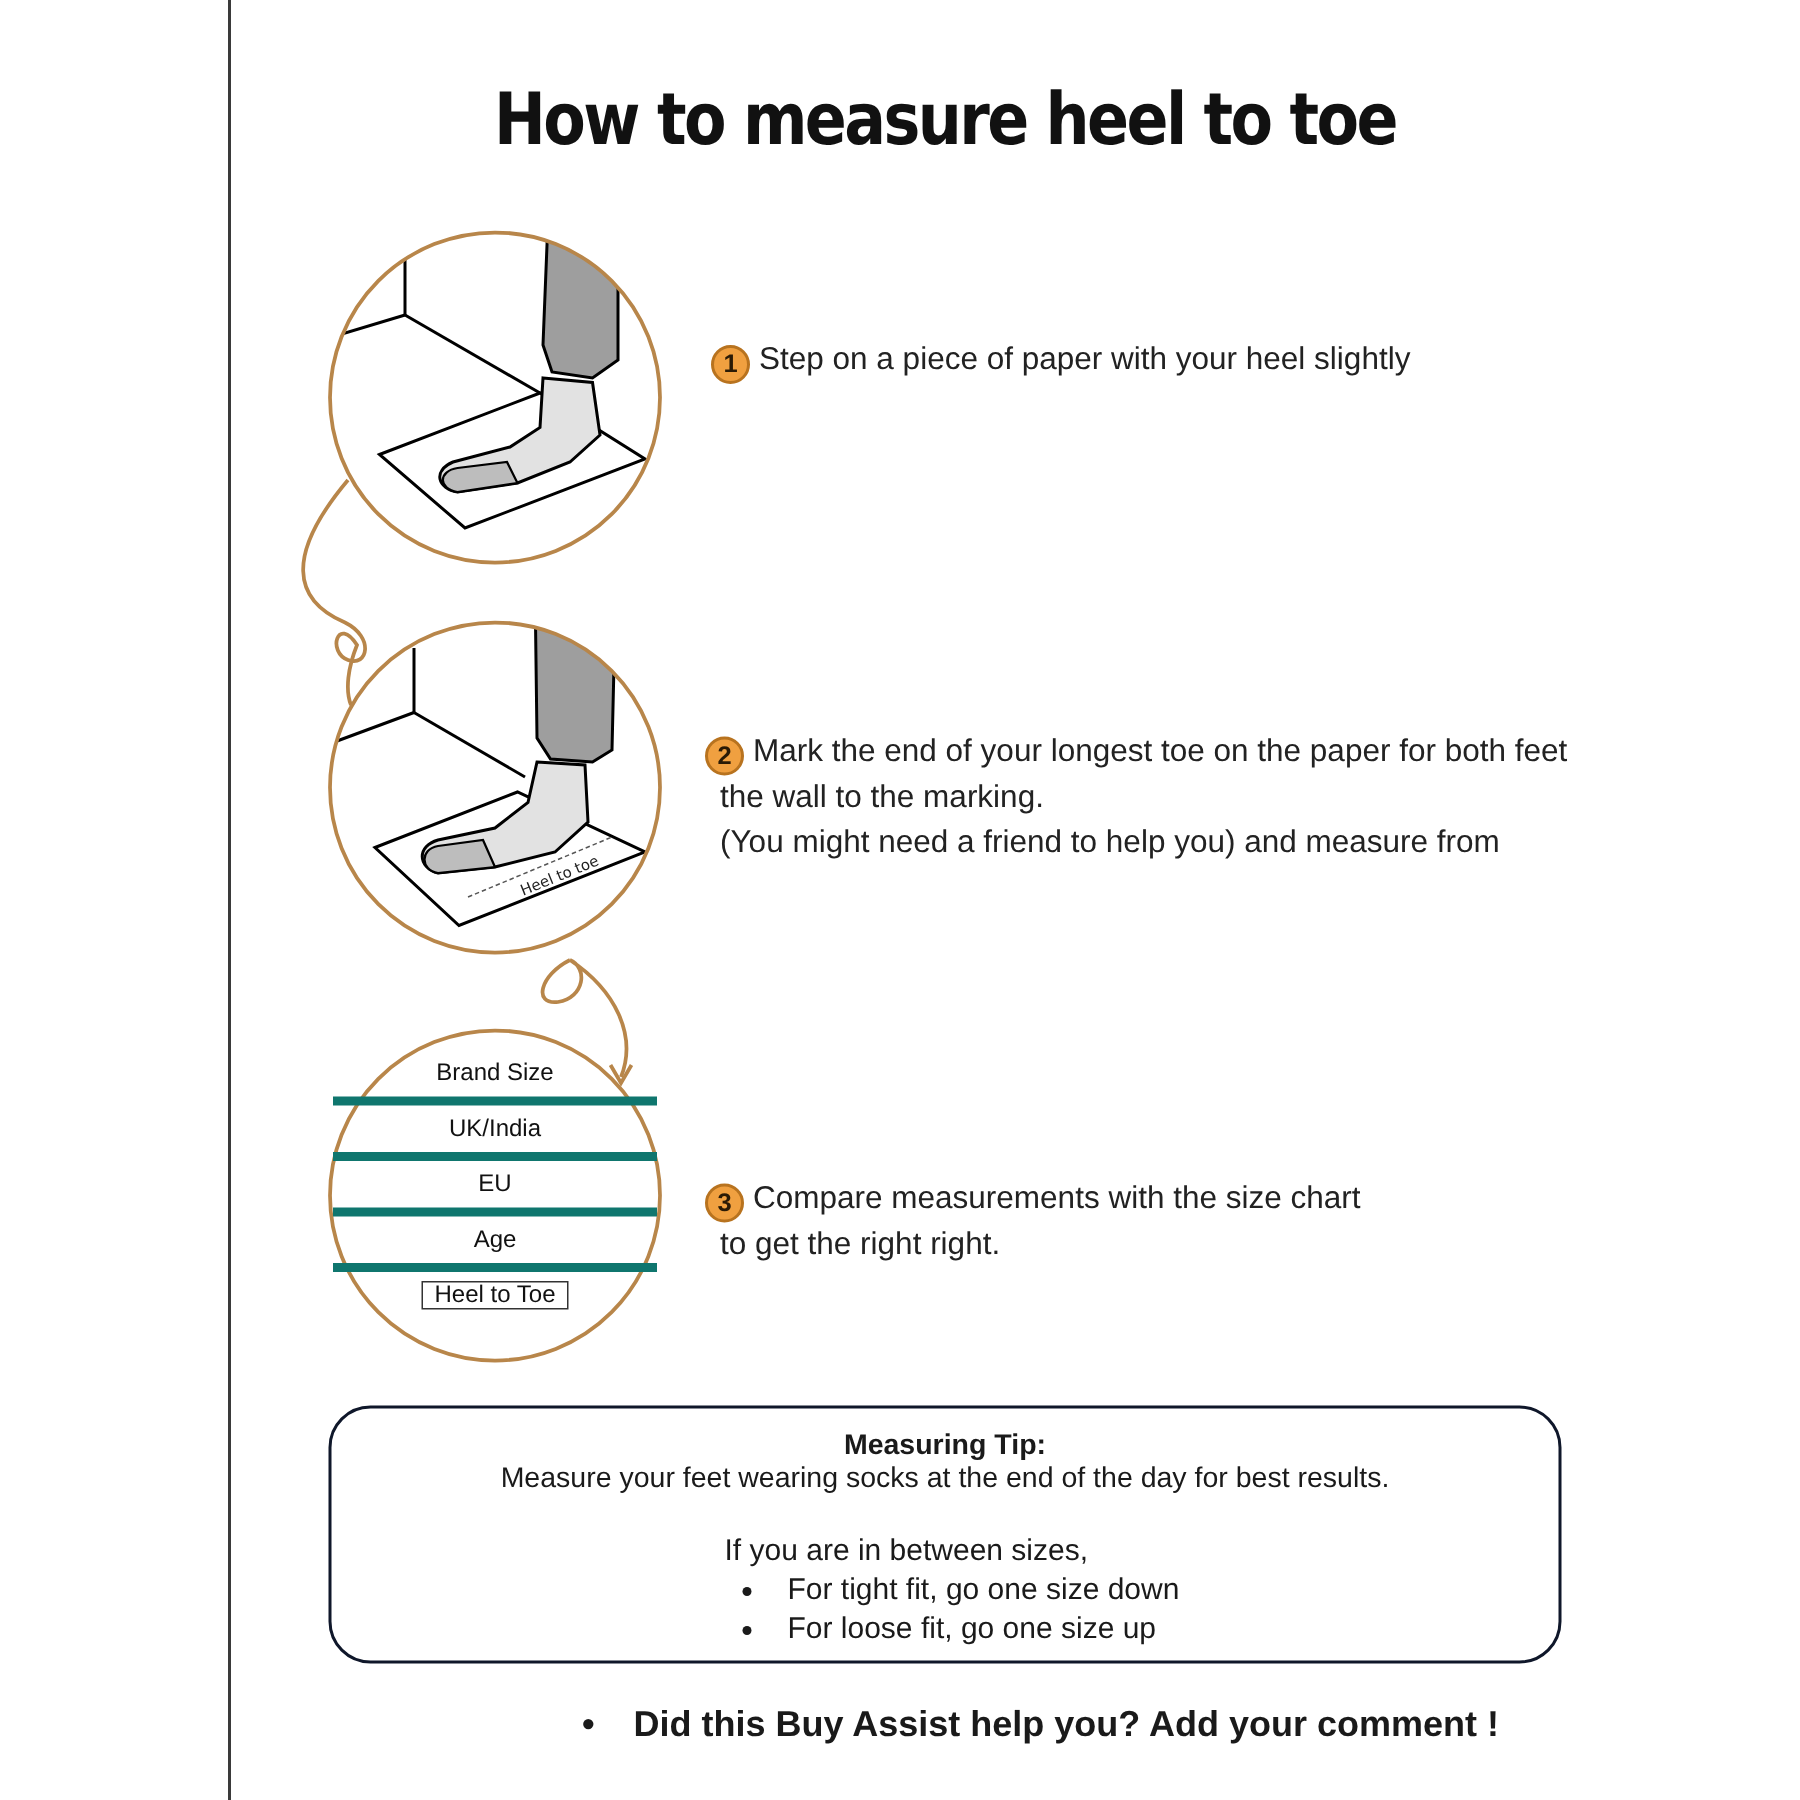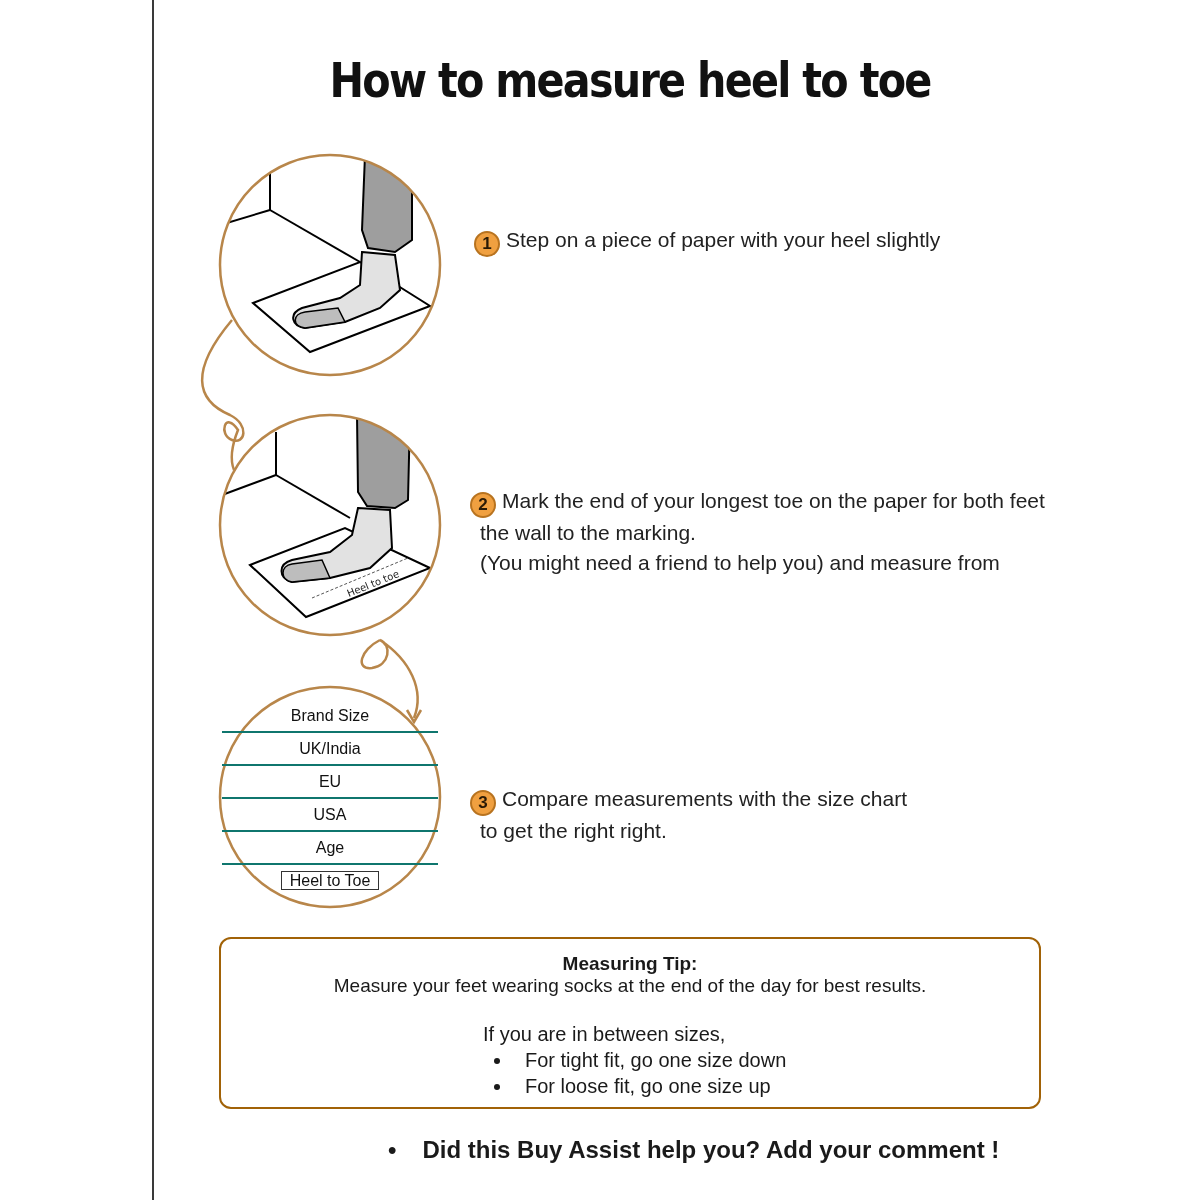--- a/index.html
+++ b/index.html
@@ -21,27 +21,27 @@
       display: inline-block; width: 22px; height: 22px; border-radius: 50%;
       background: #f0a040; border: 2px solid #b8731f; color: #2a1a05;
       font-weight: bold; font-size: 17px; line-height: 22px; text-align: center;
       margin-right: 6px; vertical-align: -2px;
     }
     .step .line { display: block; white-space: nowrap; }
     .step .line.first { margin-left: -34px; }
     .size-chart { position: absolute; left: 222px; top: 700px; width: 216px; }
     .size-row {
       text-align: center; font-size: 16px; height: 31px; line-height: 31px;
-      border-bottom: 2px solid #0f766e; color: #111;
+      border-bottom: 6px solid #0f766e; color: #111;
     }
     .size-row:last-child { border-bottom: none; }
     .size-row.highlight span { border: 1.5px solid #333; padding: 0 8px; }
     .tip-box {
       position: absolute; left: 219px; top: 937px; width: 822px; height: 172px;
-      border: 2px solid #a16207; border-radius: 12px; box-sizing: border-box;
+      border: 2px solid #0f172a; border-radius: 28px; box-sizing: border-box;
     }
     .tip-title { position: absolute; top: 14px; left: 0; width: 100%; text-align: center; font-weight: bold; font-size: 19px; }
     .tip-main { position: absolute; top: 36px; left: 0; width: 100%; text-align: center; font-size: 19px; }
     .tip-sub { position: absolute; top: 82px; left: 262px; font-size: 20px; line-height: 26px; }
     .tip-sub ul { margin: 0; padding-left: 30px; }
     .tip-sub li { list-style: disc; padding-left: 12px; }
     .footer { position: absolute; left: 388px; top: 1136px; font-weight: bold; font-size: 24px; }
     .footer .bullet { margin-right: 26px; }
   </style>
 </head>
@@ -94,21 +94,20 @@
     <circle cx="330" cy="525" r="110" fill="none" stroke="#b8864a" stroke-width="2.5"></circle>
   </g>
 
   <circle cx="330" cy="797" r="110" fill="none" stroke="#b8864a" stroke-width="2.5"></circle>
 </svg>
 
 <div class="size-chart">
   <div class="size-row"><span>Brand Size</span></div>
   <div class="size-row"><span>UK/India</span></div>
   <div class="size-row"><span>EU</span></div>
-  <div class="size-row"><span>USA</span></div>
   <div class="size-row"><span>Age</span></div>
   <div class="size-row highlight"><span>Heel to Toe</span></div>
 </div>
 
 <div class="step" style="left:508px; top:225px;">
   <span class="line first"><span class="num">1</span><span>Step on a piece of paper with your heel slightly</span></span>
 </div>
 
 <div class="step" style="left:504px; top:486px;">
   <span class="line first"><span class="num">2</span><span>Mark the end of your longest toe on the paper for both feet</span></span>

